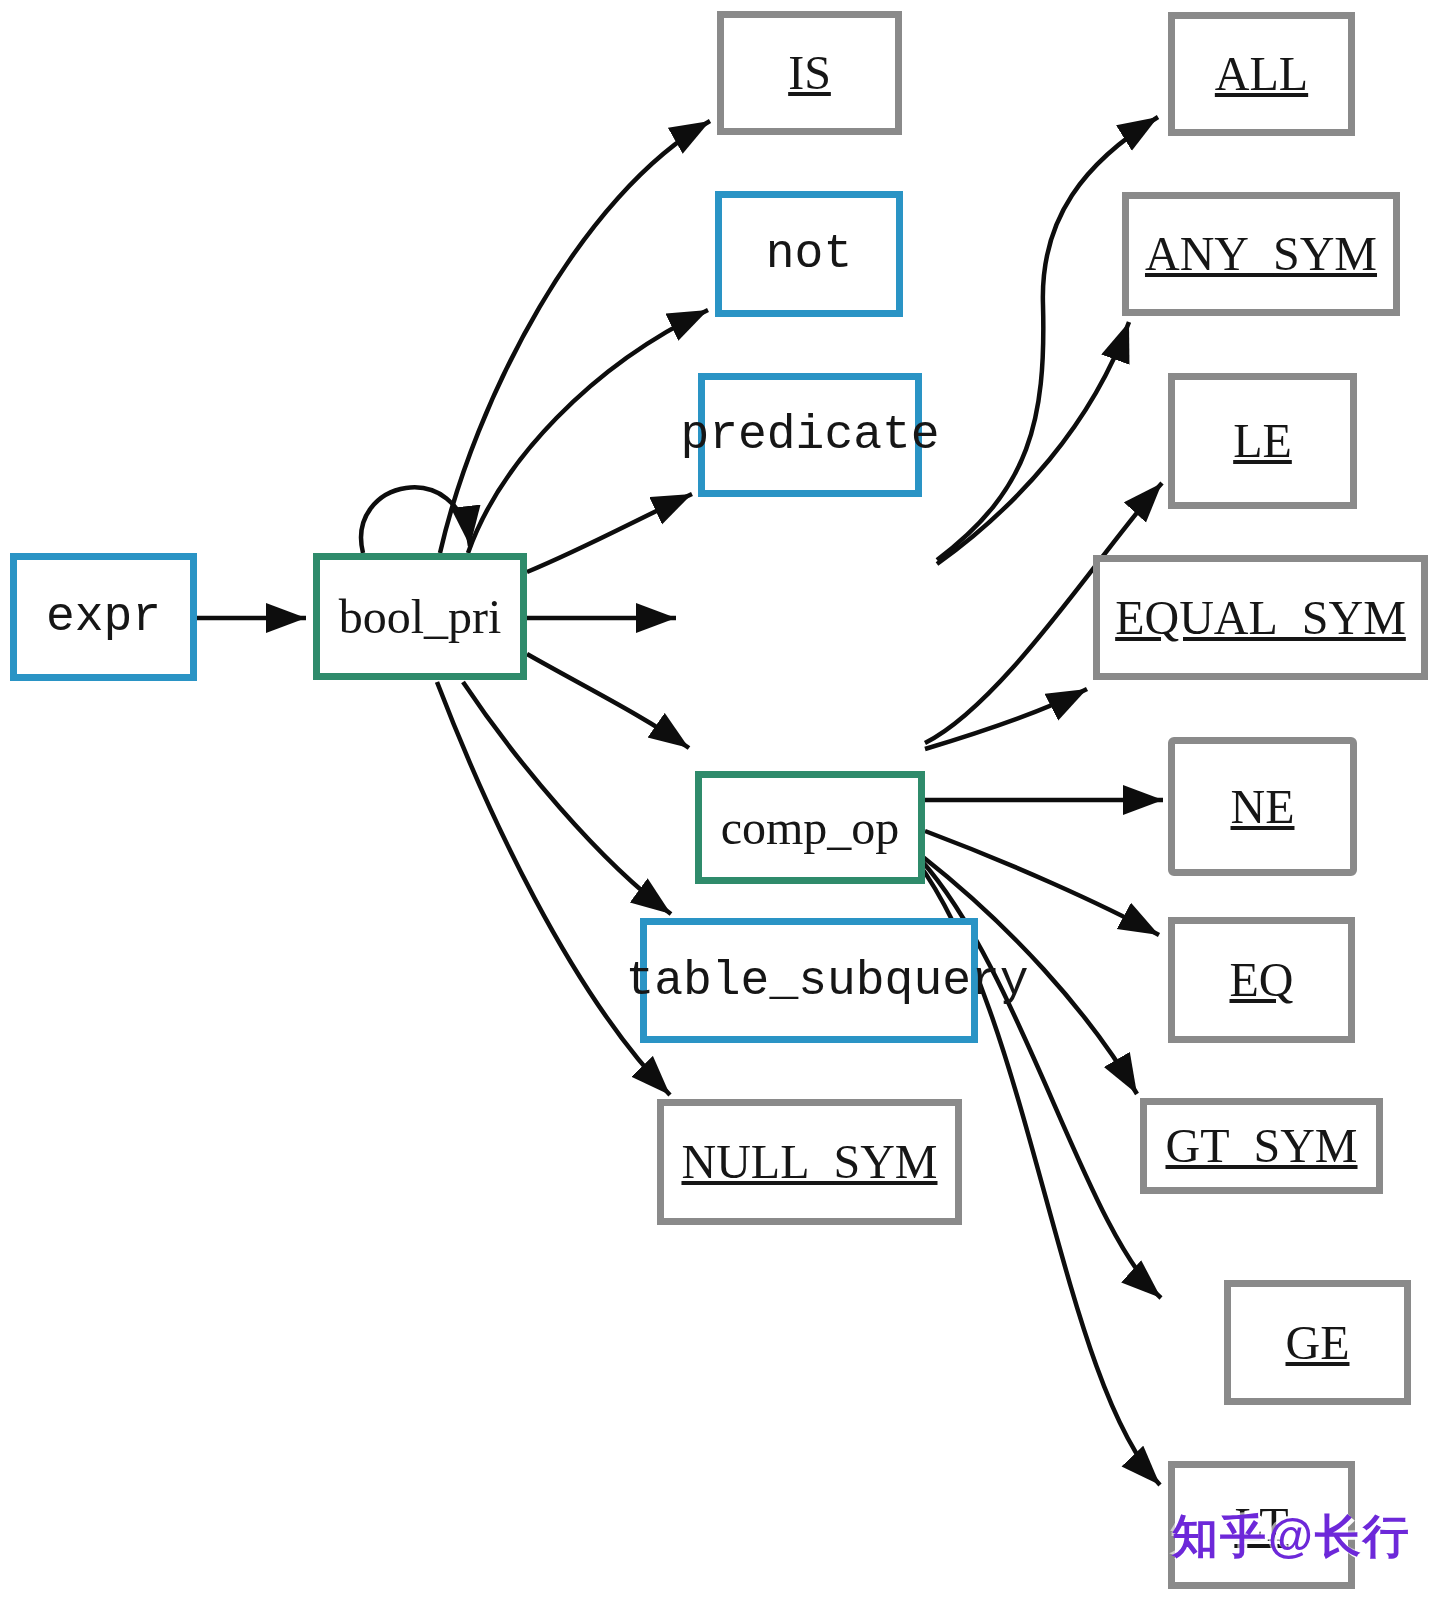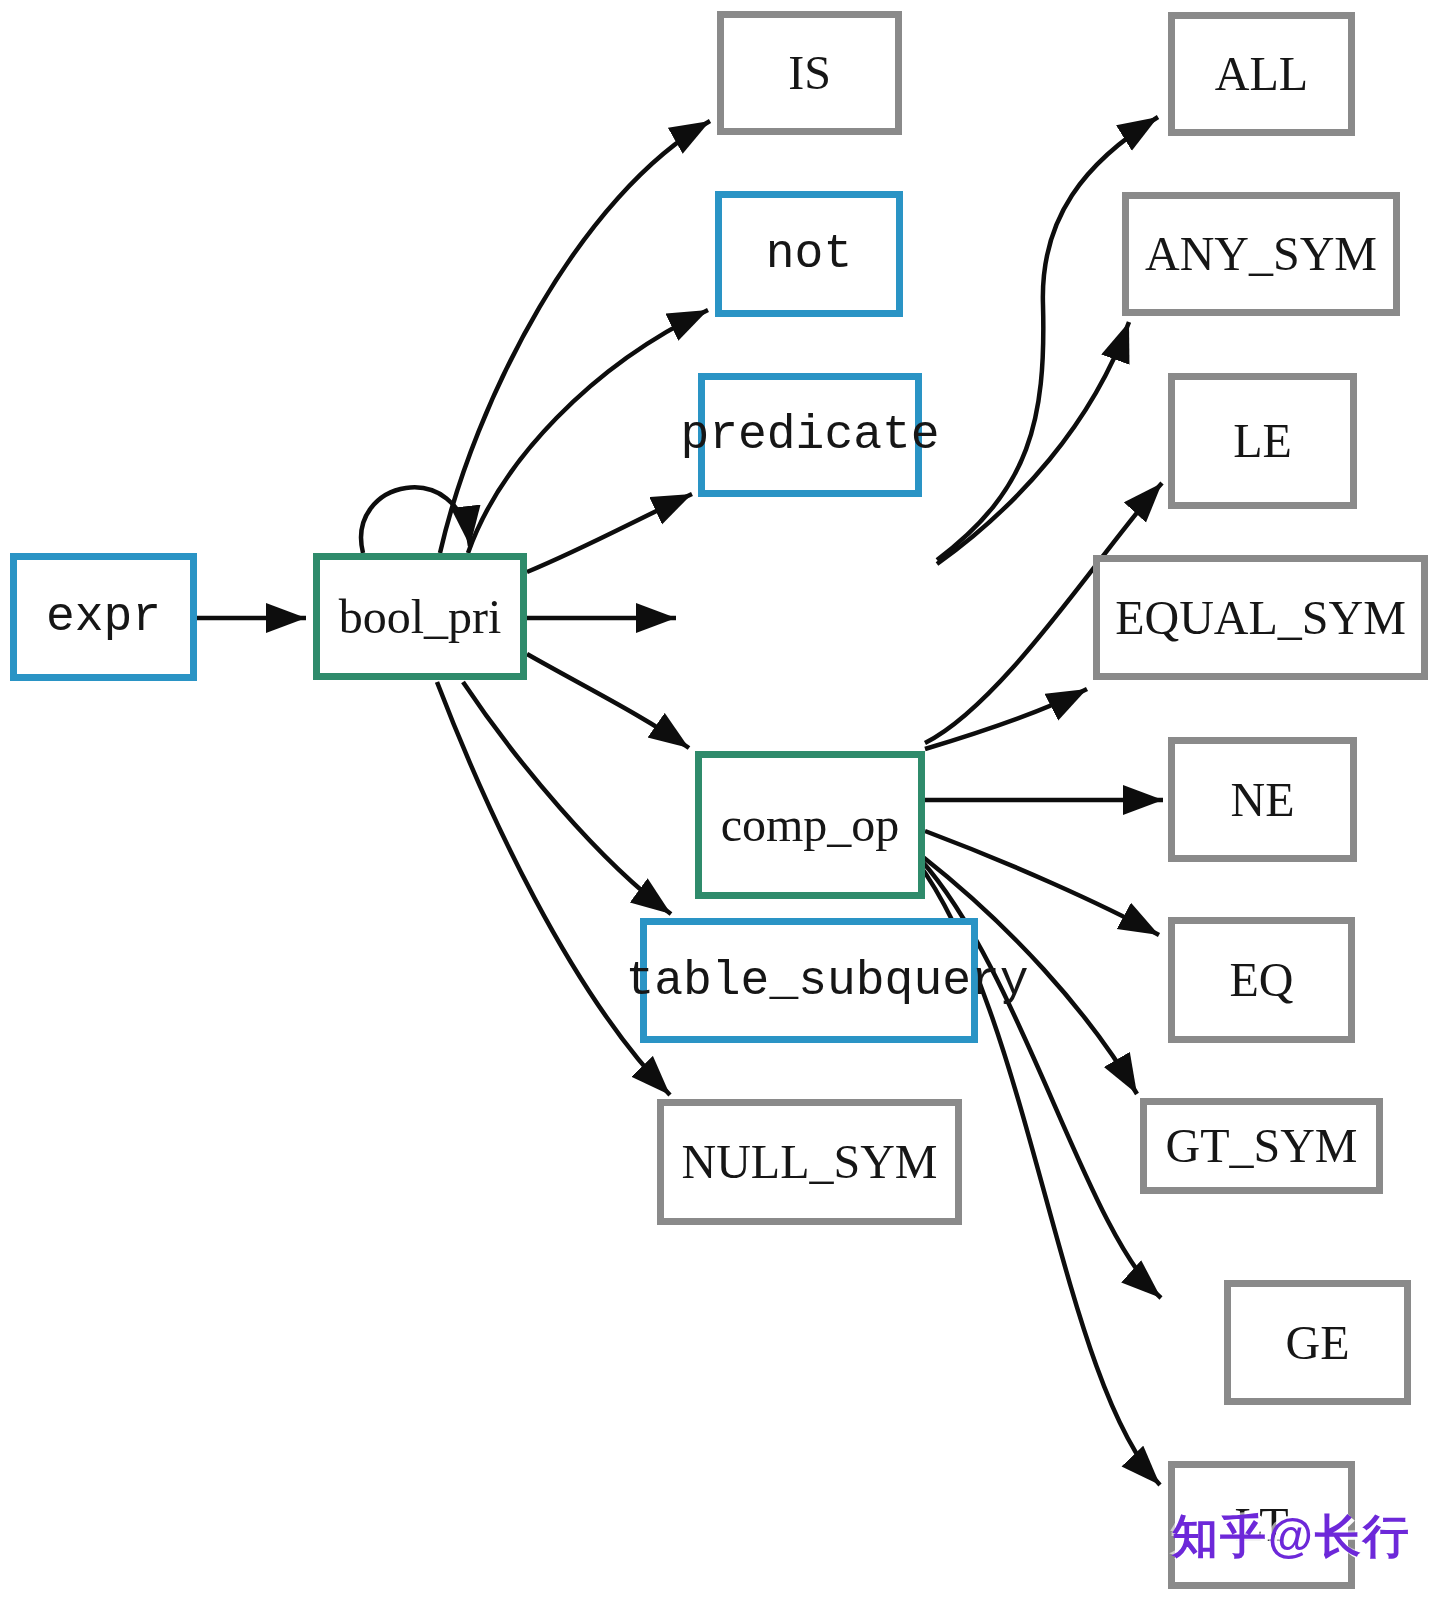--- a/index.html
+++ b/index.html
@@ -35,21 +35,21 @@
     display: flex;
     align-items: center;
     justify-content: center;
     font-size: 48px;
     color: #161616;
     white-space: nowrap;
     line-height: 1;
   }
   .t-rule        { border-color: #2a94c5; font-family: Liberation Mono, monospace; }
   .t-highlight   { border-color: #2f8b6b; }
-  .t-terminal    { border-color: #8a8a8a; }
+  .t-terminal    { border-color: #8a8a8a; text-decoration: underline; }
   .watermark {
     position: absolute;
     left: 1172px;
     top: 1506px;
     font-family: "Liberation Sans", "DejaVu Sans", sans-serif;
     font-weight: bold;
     font-size: 46px;
     letter-spacing: 2px;
     color: #6d28d9;
     text-shadow: 3px 3px 0 rgba(255,255,255,0.95), -2px -2px 0 rgba(255,255,255,0.6);
@@ -95,42 +95,42 @@
     </div>
   <div class="node t-terminal" style="left:717px;  top:11px;   width:185px; height:124px;">
       <span>IS</span>
     </div>
   <div class="node t-rule" style="left:715px;  top:191px;  width:188px; height:126px;">
       <span>not</span>
     </div>
   <div class="node t-rule" style="left:698px;  top:373px;  width:224px; height:124px;">
       <span>predicate</span>
     </div>
-  <div class="node t-highlight" style="left:695px;  top:751px;  width:230px; height:148px;justify-content:center;">
+  <div class="node t-highlight" style="left:695px;  top:771px;  width:230px; height:113px;justify-content:center;">
       <span>comp_op</span>
     </div>
   <div class="node t-rule" style="left:640px;  top:918px;  width:338px; height:125px;padding-left:36px;">
       <span>table_subquery</span>
     </div>
   <div class="node t-terminal" style="left:657px;  top:1099px; width:305px; height:126px;">
       <span>NULL_SYM</span>
     </div>
   <div class="node t-terminal" style="left:1168px; top:12px;   width:187px; height:124px;">
       <span>ALL</span>
     </div>
   <div class="node t-terminal" style="left:1122px; top:192px;  width:278px; height:124px;">
       <span>ANY_SYM</span>
     </div>
   <div class="node t-terminal" style="left:1168px; top:373px;  width:189px; height:136px;">
       <span>LE</span>
     </div>
   <div class="node t-terminal" style="left:1093px; top:555px;  width:335px; height:125px;">
       <span>EQUAL_SYM</span>
     </div>
-  <div class="node t-terminal" style="left:1168px; top:737px;  width:189px; height:125px;">
+  <div class="node t-terminal" style="left:1168px; top:737px;  width:189px; height:139px;border-radius:6px;">
       <span>NE</span>
     </div>
   <div class="node t-terminal" style="left:1168px; top:917px;  width:187px; height:126px;">
       <span>EQ</span>
     </div>
   <div class="node t-terminal" style="left:1140px; top:1098px; width:243px; height:96px;">
       <span>GT_SYM</span>
     </div>
   <div class="node t-terminal" style="left:1224px; top:1280px; width:187px; height:125px;">
       <span>GE</span>

